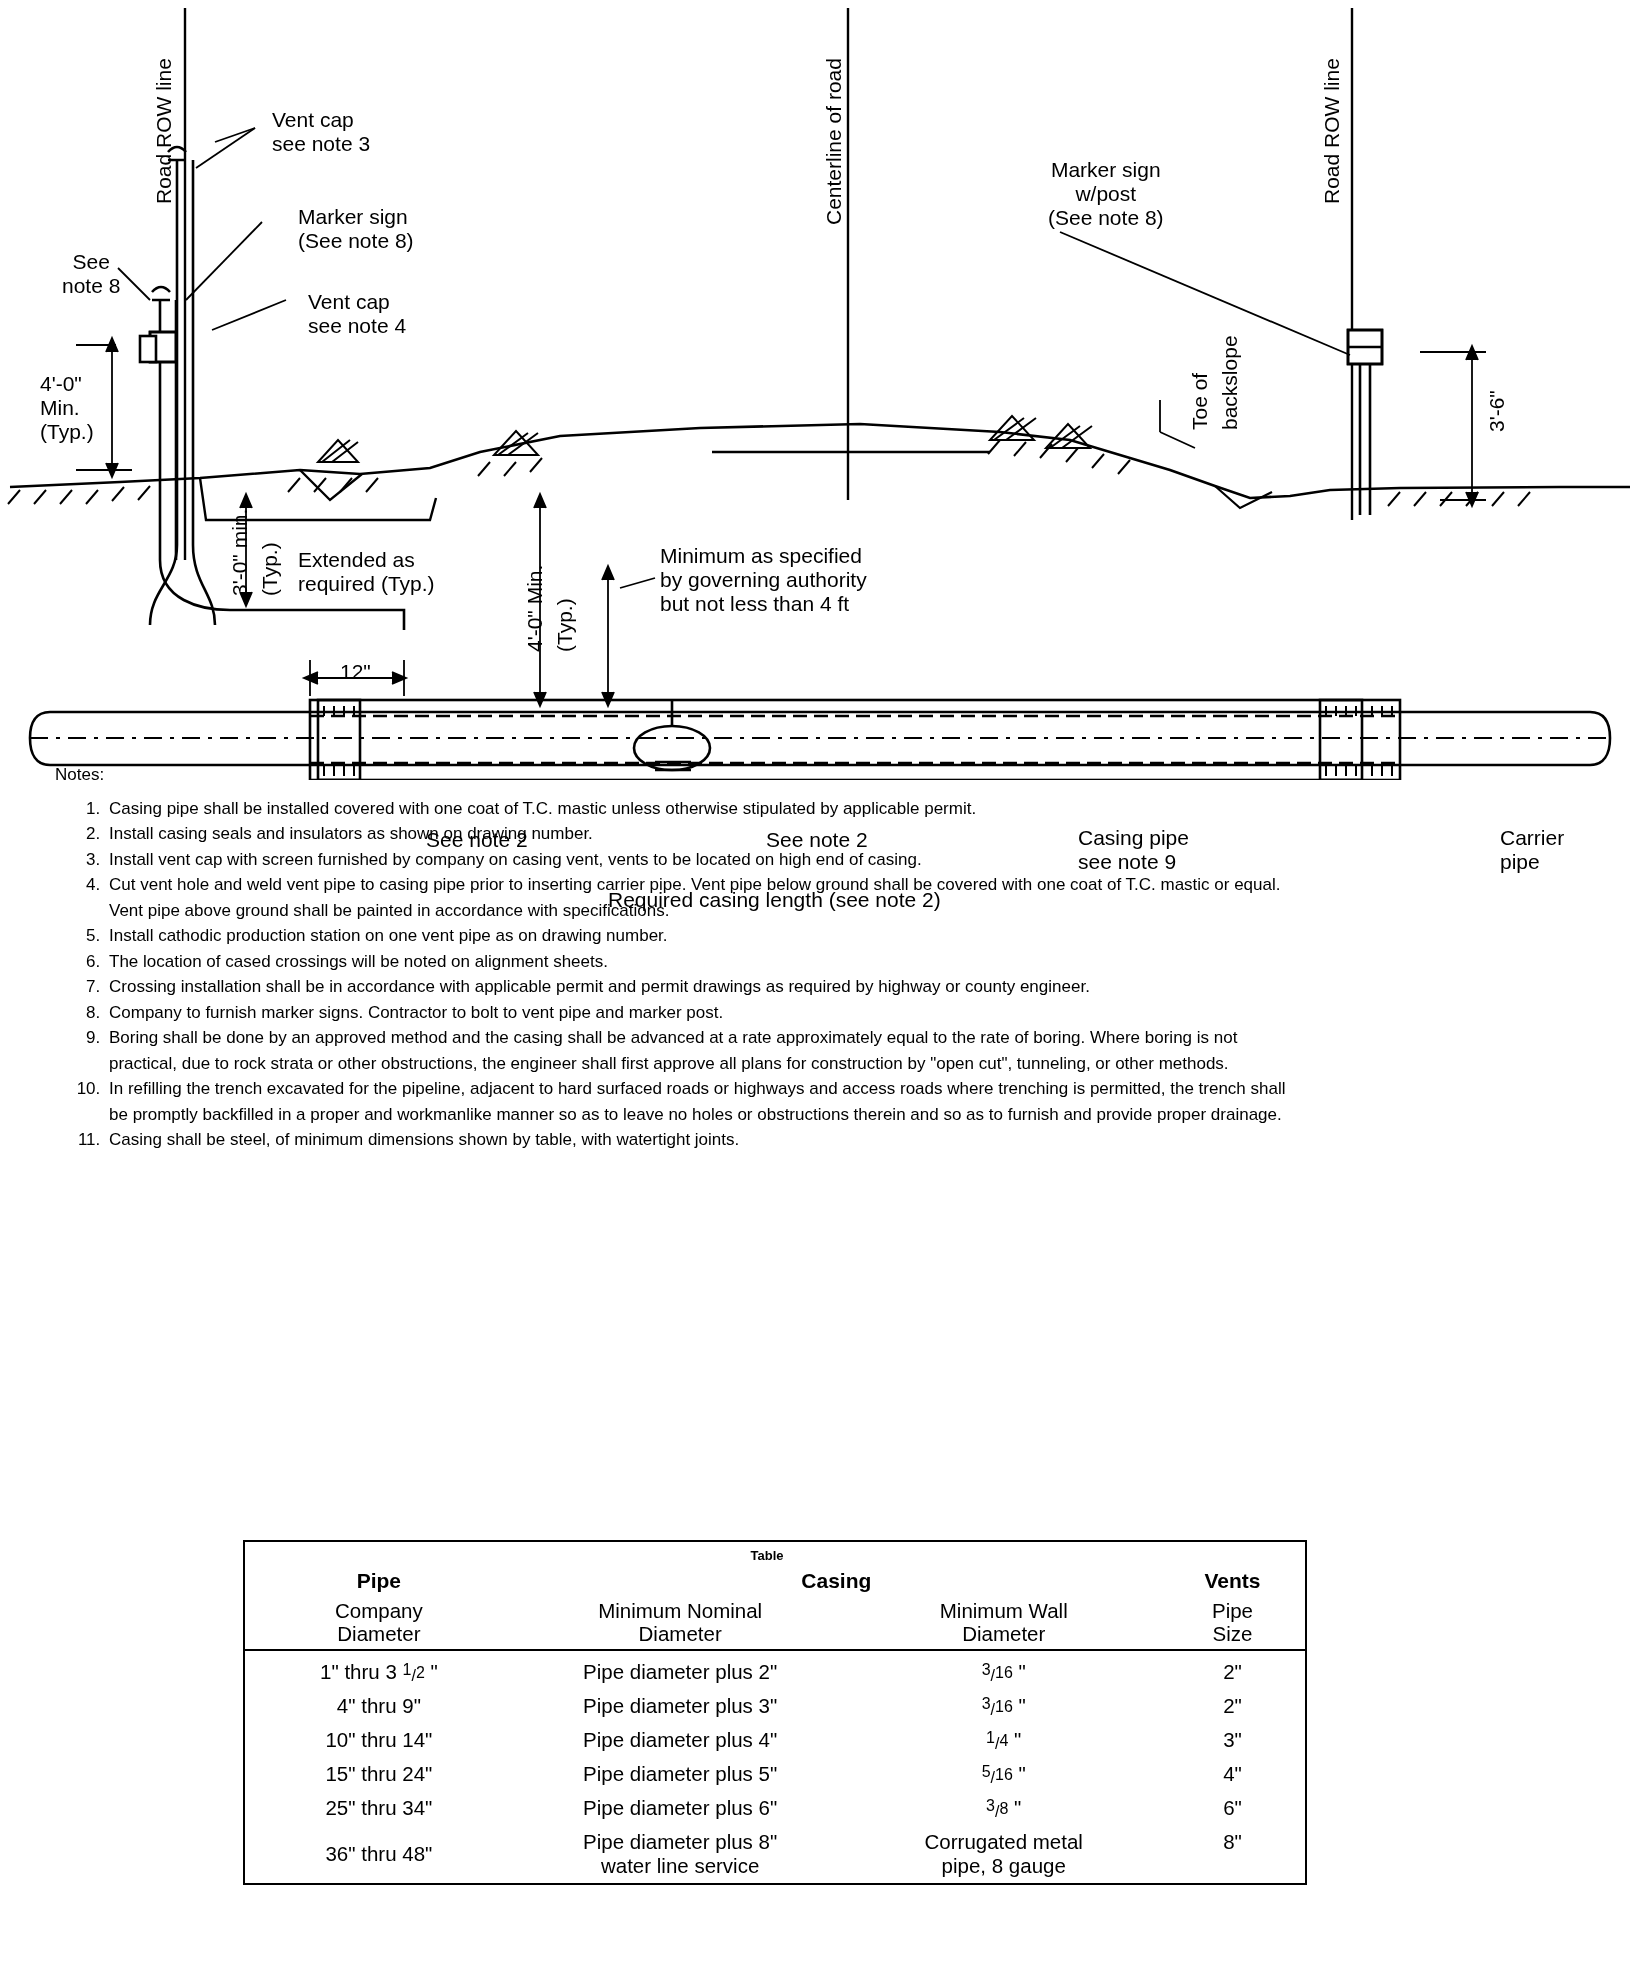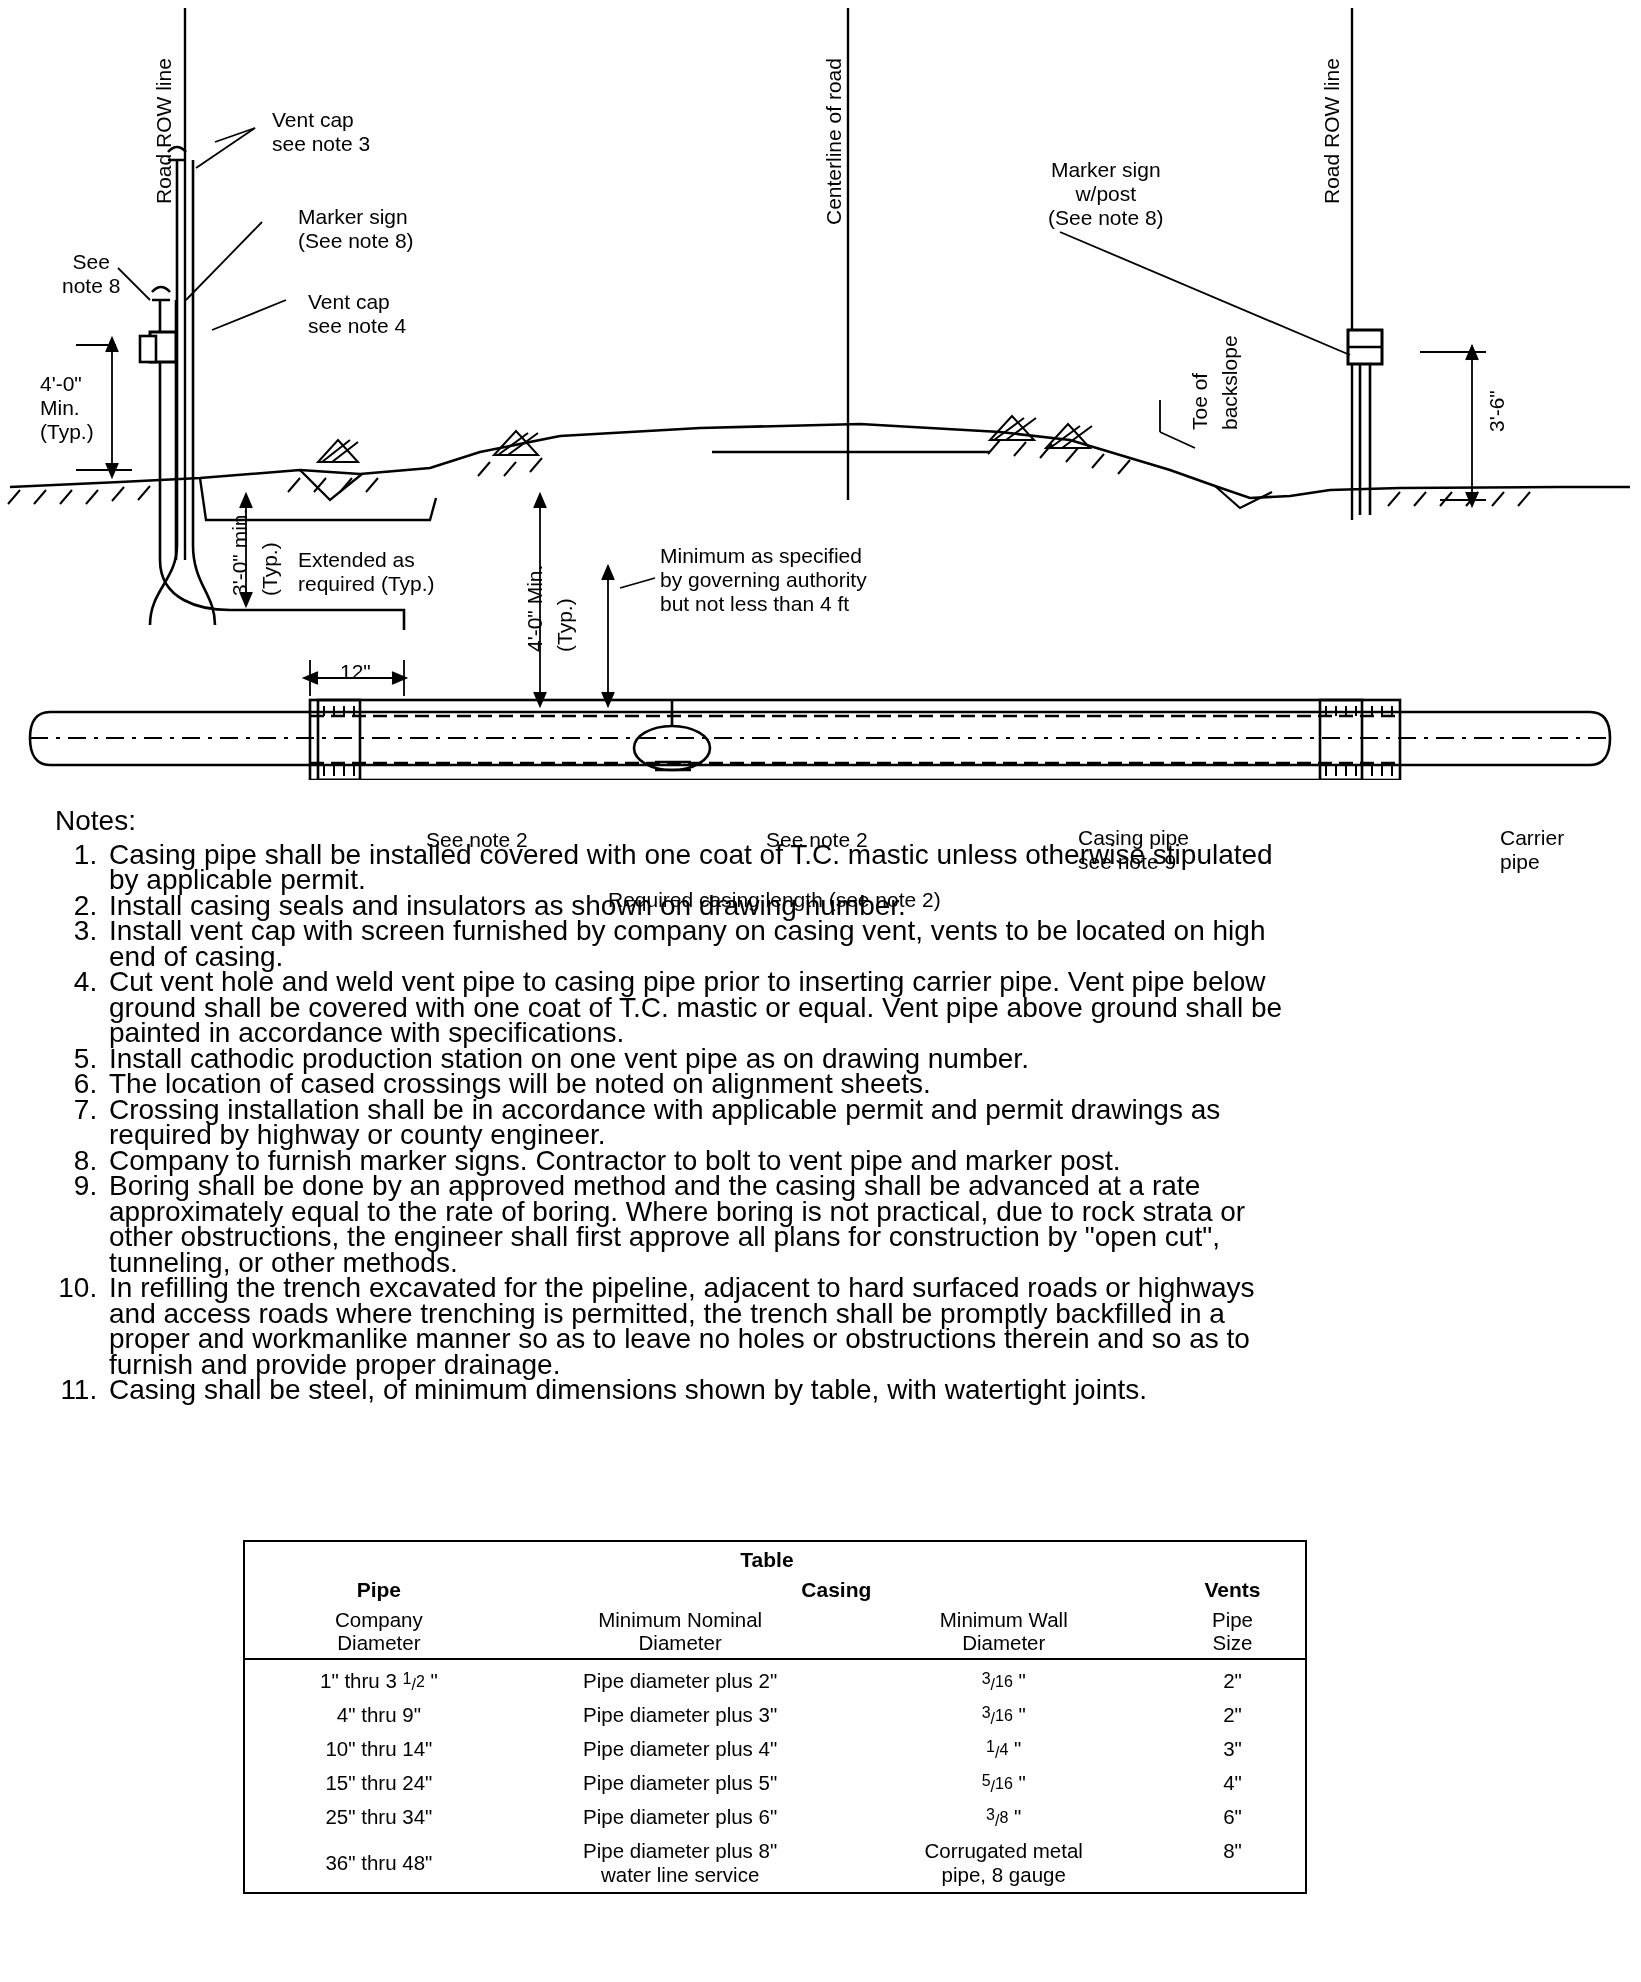--- a/index.html
+++ b/index.html
@@ -1,27 +1,27 @@
 <!DOCTYPE html>
 <html><head>
 <meta charset="utf-8">
 <style>
   html,body{margin:0;padding:0;background:#fff;}
   body{width:1641px;height:1982px;font-family:"Liberation Sans",sans-serif;color:#000;position:relative;overflow:hidden;}
   #diagram{position:absolute;left:0;top:0;width:1641px;height:780px;}
   .lbl{position:absolute;font-size:21px;line-height:24px;white-space:pre;}
   .vlbl{position:absolute;font-size:21px;line-height:24px;white-space:pre;transform-origin:0 0;}
-  #notes{position:absolute;left:55px;top:808px;width:1250px;font-size:28px;line-height:25.5px;}
+  #notes{position:absolute;left:55px;top:762px;width:1250px;font-size:17px;line-height:25.5px;}
   #notes .nhead{margin-bottom:1px;}
   #notes ol{margin:8px;padding-left:42px;}
   #notes li{margin:0;padding-left:4px;}
   #tablewrap{position:absolute;left:243px;top:1540px;width:1060px;border:2px solid #000;}
   table{border-collapse:collapse;width:100%;font-size:20.5px;}
   td,th{padding:2px 4px;text-align:center;font-weight:normal;}
-  .ttitle{font-weight:bold;font-size:21px;padding:6px 16px 4px 0;}
+  .ttitle{font-weight:bold;font-size:13px;padding:6px 16px 4px 0;}
   .grp{font-weight:bold;font-size:21px;padding-bottom:2px;}
   .ul{border-bottom:2px solid #000;}
   .sub{padding:4px 6px 4px 6px;line-height:23px;}
   .frac{display:inline-block;vertical-align:-0.08em;font-size:16px;line-height:1;text-align:left;}
   .frac sup{font-size:16px;vertical-align:0.35em;}
   .frac sub{font-size:16px;vertical-align:0.15em;}
   .cell{padding:5px 4px;}
   .firstrow td{padding-top:9px;}
 </style>
 </head>

